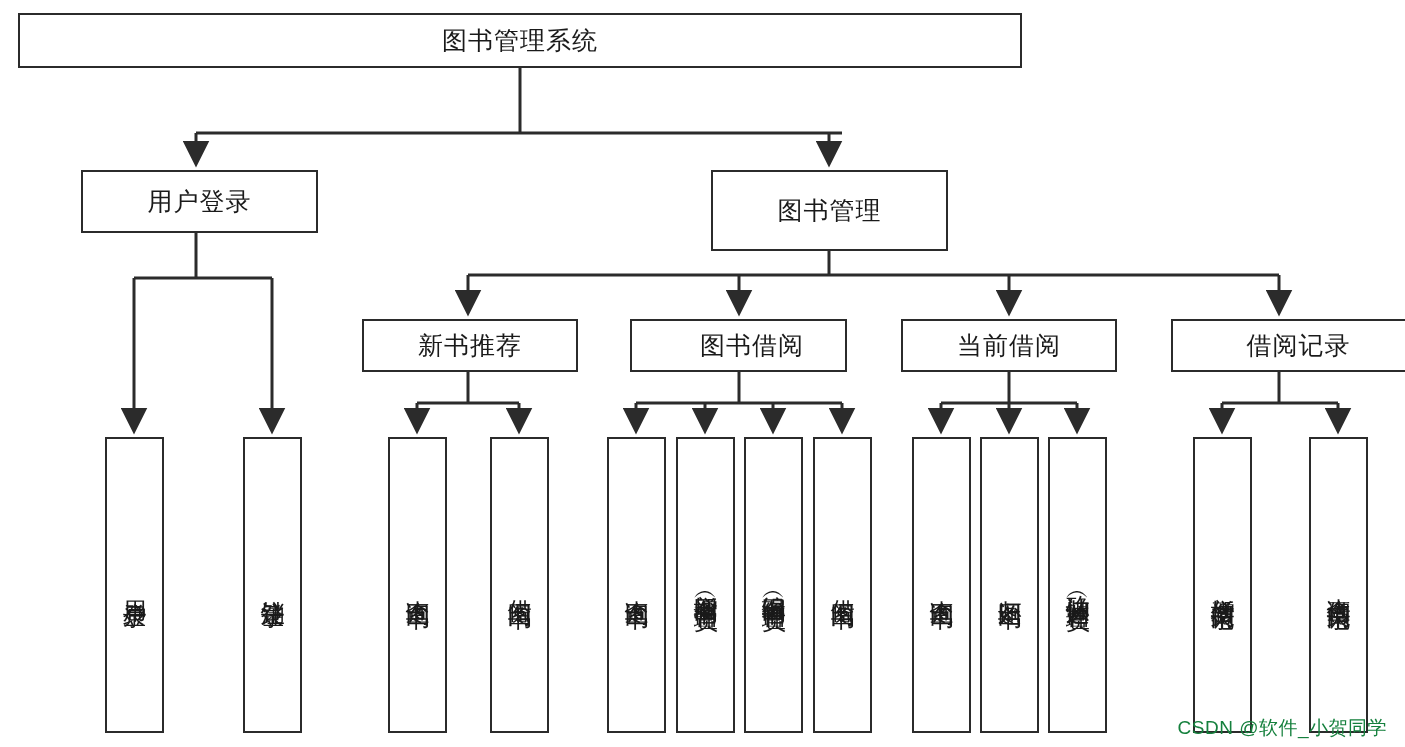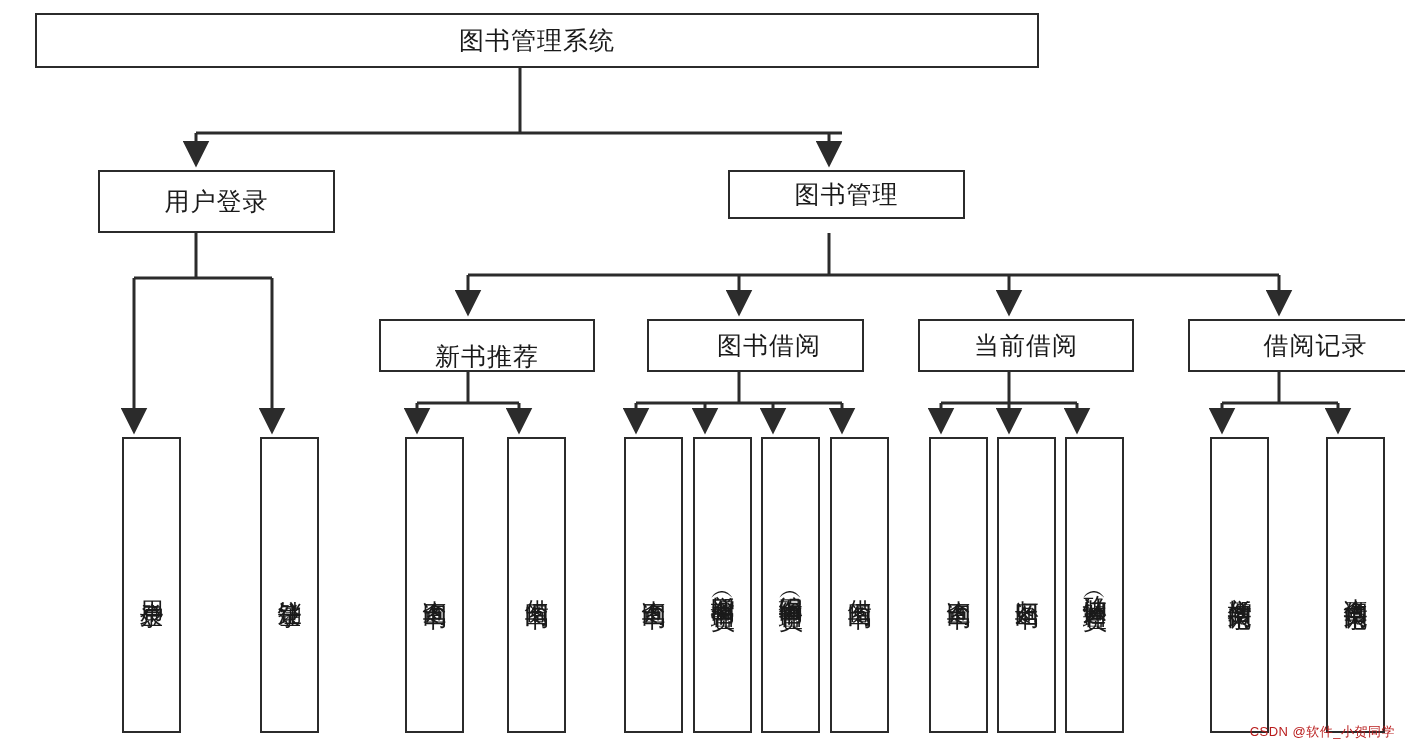--- a/index.html
+++ b/index.html
@@ -14,21 +14,20 @@
   .node{
     position:absolute;
     box-sizing:border-box;
     border:2.5px solid #2b2b2b;
     background:#ffffff;
     display:flex;
     align-items:center;
     justify-content:center;
     color:#1a1a1a;
     z-index:2;
-    margin-left:17px;
   }
   .node.h{
     font-size:25px;
     letter-spacing:1px;
     line-height:1.1;
   }
   .node.v{
     writing-mode:vertical-rl;
     text-orientation:upright;
     font-size:24px;
@@ -37,24 +36,24 @@
     padding:6px 0;
     white-space:nowrap;
   }
   .node.v > span{
     writing-mode:vertical-rl;
     text-orientation:upright;
     display:block;
   }
   #watermark{
     position:absolute;
-    right:10px;
+    right:18px;
     bottom:6px;
-    font-size:13px;
-    color:#b91c1c;
+    font-size:19px;
+    color:#15803d;
     letter-spacing:0.5px;
     z-index:5;
     white-space:nowrap;
     font-family:"Liberation Sans","DejaVu Sans",sans-serif;
   }
   svg#links{position:absolute;left:0;top:0;width:1405px;height:747px;z-index:1;}
 </style>
 </head>
 <body>
 
@@ -110,25 +109,25 @@
     </g>
   </svg>
 
   <div class="node h" style="left:18px;top:13px;width:1004px;height:55px;">
     <span>图书管理系统</span>
   </div>
 
   <div class="node h" style="left:81px;top:170px;width:237px;height:63px;">
     <span>用户登录</span>
   </div>
-  <div class="node h" style="left:711px;top:170px;width:237px;height:49px;">
+  <div class="node h" style="left:711px;top:170px;width:237px;height:81px;">
     <span>图书管理</span>
   </div>
 
-  <div class="node h" style="left:362px;top:319px;width:216px;height:53px;align-items:flex-end;">
+  <div class="node h" style="left:362px;top:319px;width:216px;height:53px;">
     <span>新书推荐</span>
   </div>
   <div class="node h" style="left:630px;top:319px;width:217px;height:53px;padding-left:27px;">
     <span>图书借阅</span>
   </div>
   <div class="node h" style="left:901px;top:319px;width:216px;height:53px;">
     <span>当前借阅</span>
   </div>
   <div class="node h" style="left:1171px;top:319px;width:255px;height:53px;">
     <span>借阅记录</span>

